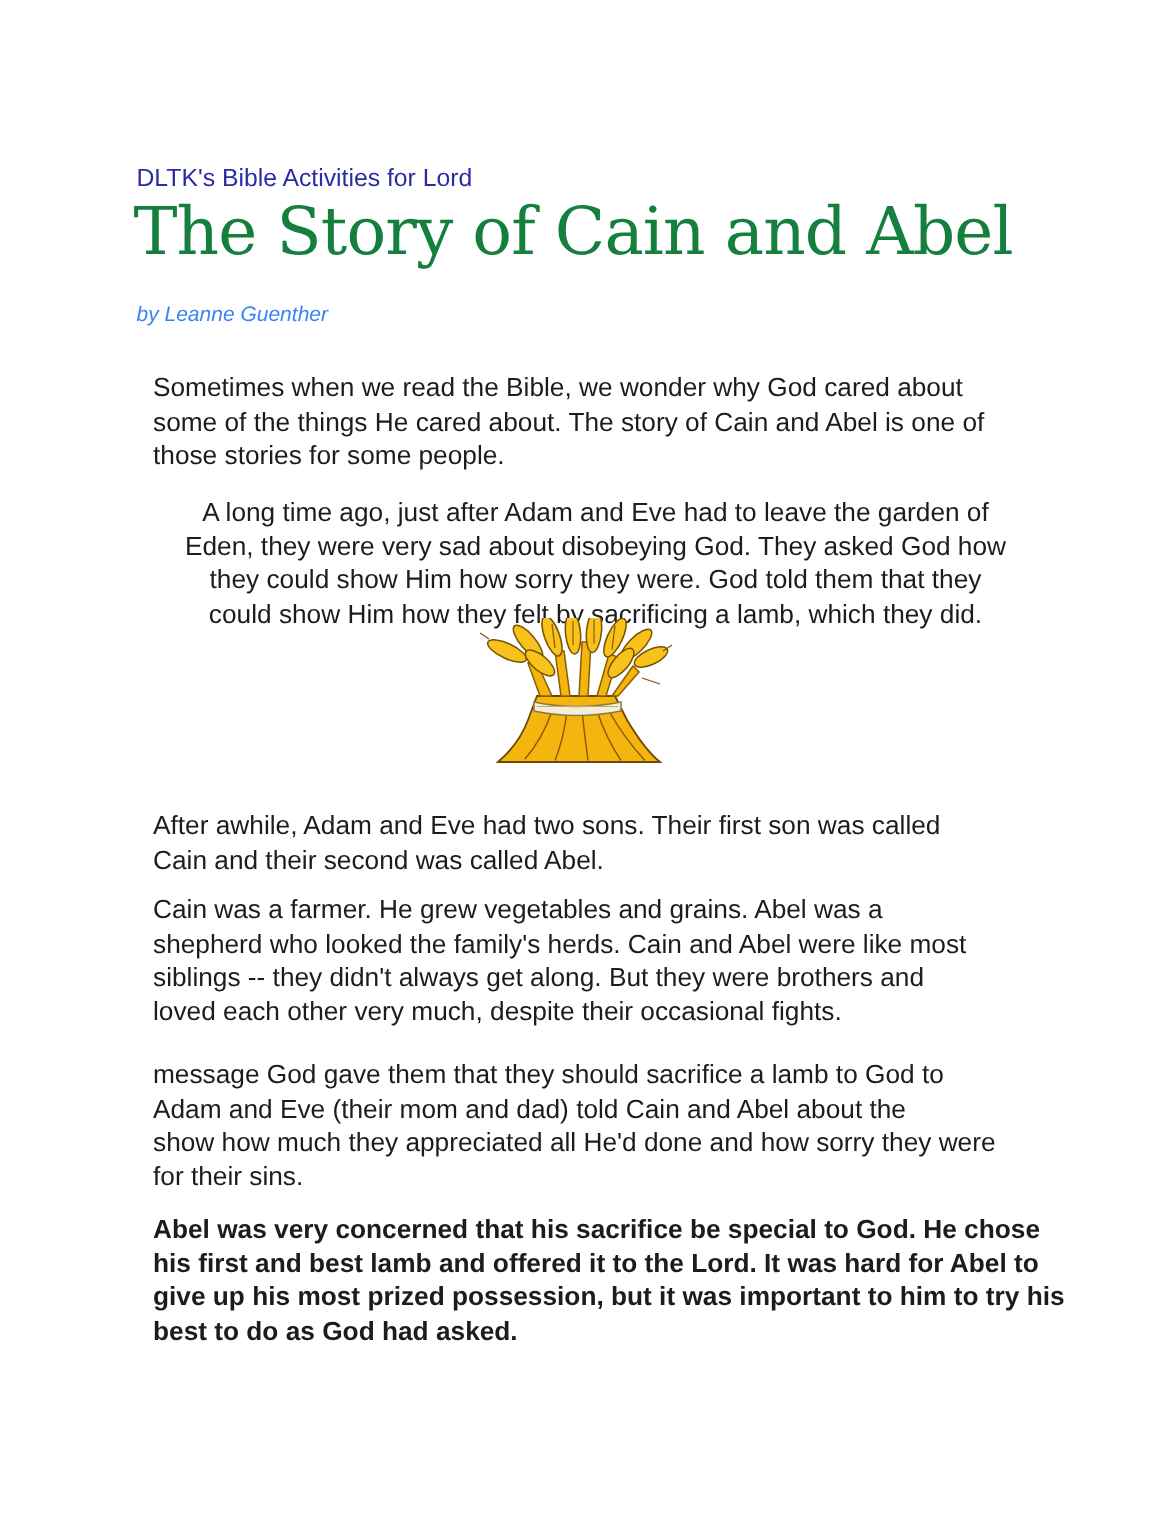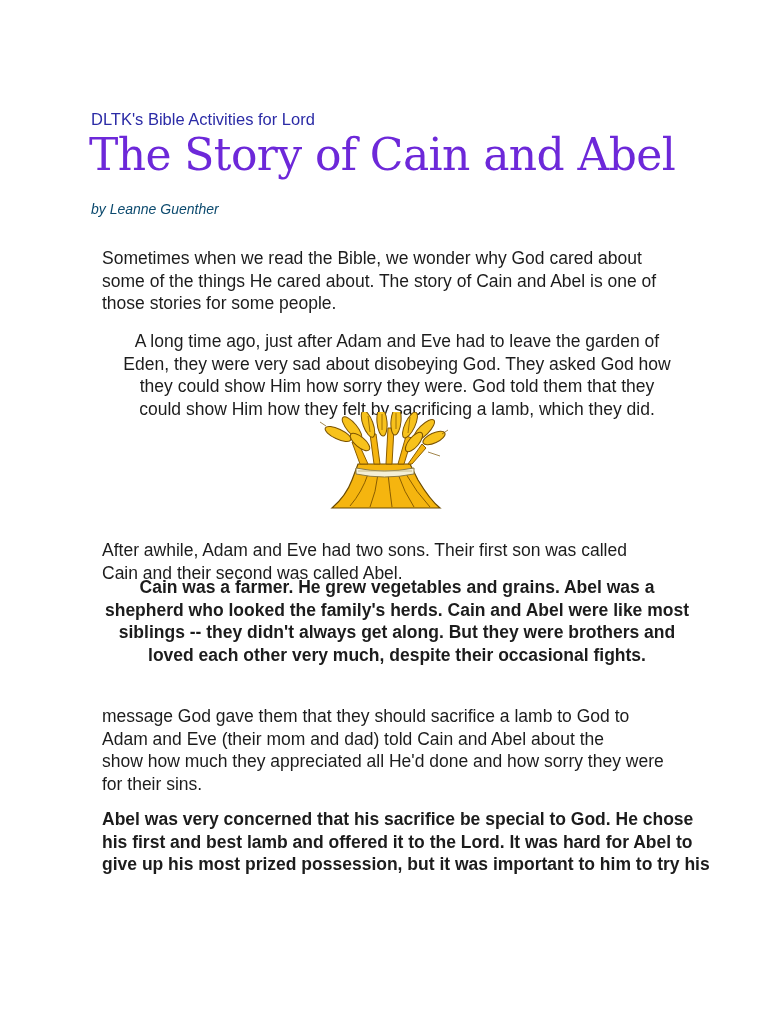--- a/index.html
+++ b/index.html
@@ -31,46 +31,46 @@
     }
     .title {
       position: absolute;
       top: 129px;
       left: -2px;
       margin: 0;
       font-family: "DejaVu Serif", "Liberation Serif", serif;
       font-weight: normal;
       font-size: 44px;
       letter-spacing: -0.6px;
-      color: #6d28d9;
+      color: #15803d;
       white-space: nowrap;
     }
     .byline {
       position: absolute;
       top: 201px;
       left: 0;
       font-size: 14px;
       font-style: italic;
-      color: #0c4a6e;
+      color: #3b82f6;
       white-space: nowrap;
     }
     .para {
       position: absolute;
       left: 0;
       width: 590px;
       margin: 11px;
       font-size: 17.5px;
       line-height: 22.7px;
       color: #1c1c1c;
     }
     .para .ln { display: block; white-space: nowrap; }
     .p1 { top: 236px; }
     .p2 { top: 319px; text-align: center; }
     .p3 { top: 528px; }
-    .p4 { top: 565px; text-align: center; font-weight: bold; }
+    .p4 { top: 584px; text-align: left; }
     .p5 { top: 694px; }
     .p6 { top: 797px; font-weight: bold; }
     .wheat {
       position: absolute;
       left: 318px;
       top: 412px;
       width: 132px;
       height: 100px;
     }
   </style>
@@ -112,20 +112,21 @@
     <span class="ln">message God gave them that they should sacrifice a lamb to God to</span>
     <span class="ln">Adam and Eve (their mom and dad) told Cain and Abel about the</span>
     <span class="ln">show how much they appreciated all He'd done and how sorry they were</span>
     <span class="ln">for their sins.</span>
   </p>
 
   <p class="para p6">
     <span class="ln">Abel was very concerned that his sacrifice be special to God.  He chose</span>
     <span class="ln">his first and best lamb and offered it to the Lord.  It was hard for Abel to</span>
     <span class="ln">give up his most prized possession, but it was important to him to try his</span>
+    <span class="ln">best to do as God had asked.</span>
   </p>
 </div>
 
 <div class="wheat">
   <svg width="132" height="100" viewBox="0 0 132 100">
 
     <path d="M40 52 L92 52 L100 68 Q112 88 122 96 L14 96 Q28 84 34 68 Z" fill="#f5b50f" stroke="#6b4a00" stroke-width="1.2"></path>
 
     <g stroke="#8a5d00" stroke-width="1" fill="none">
       <path d="M50 62 Q44 80 32 94"></path>

